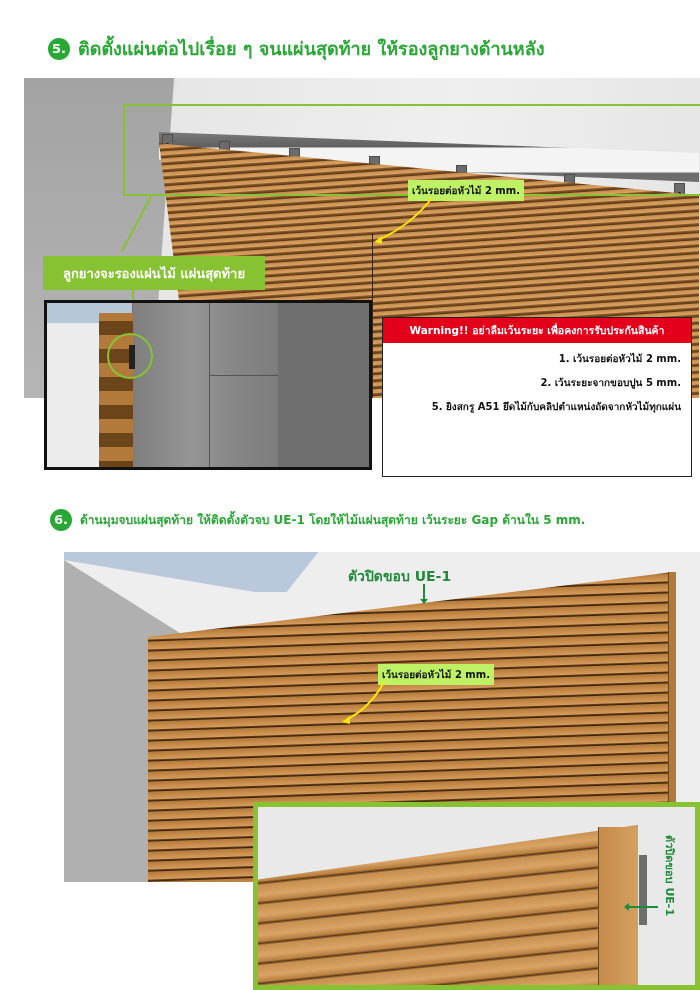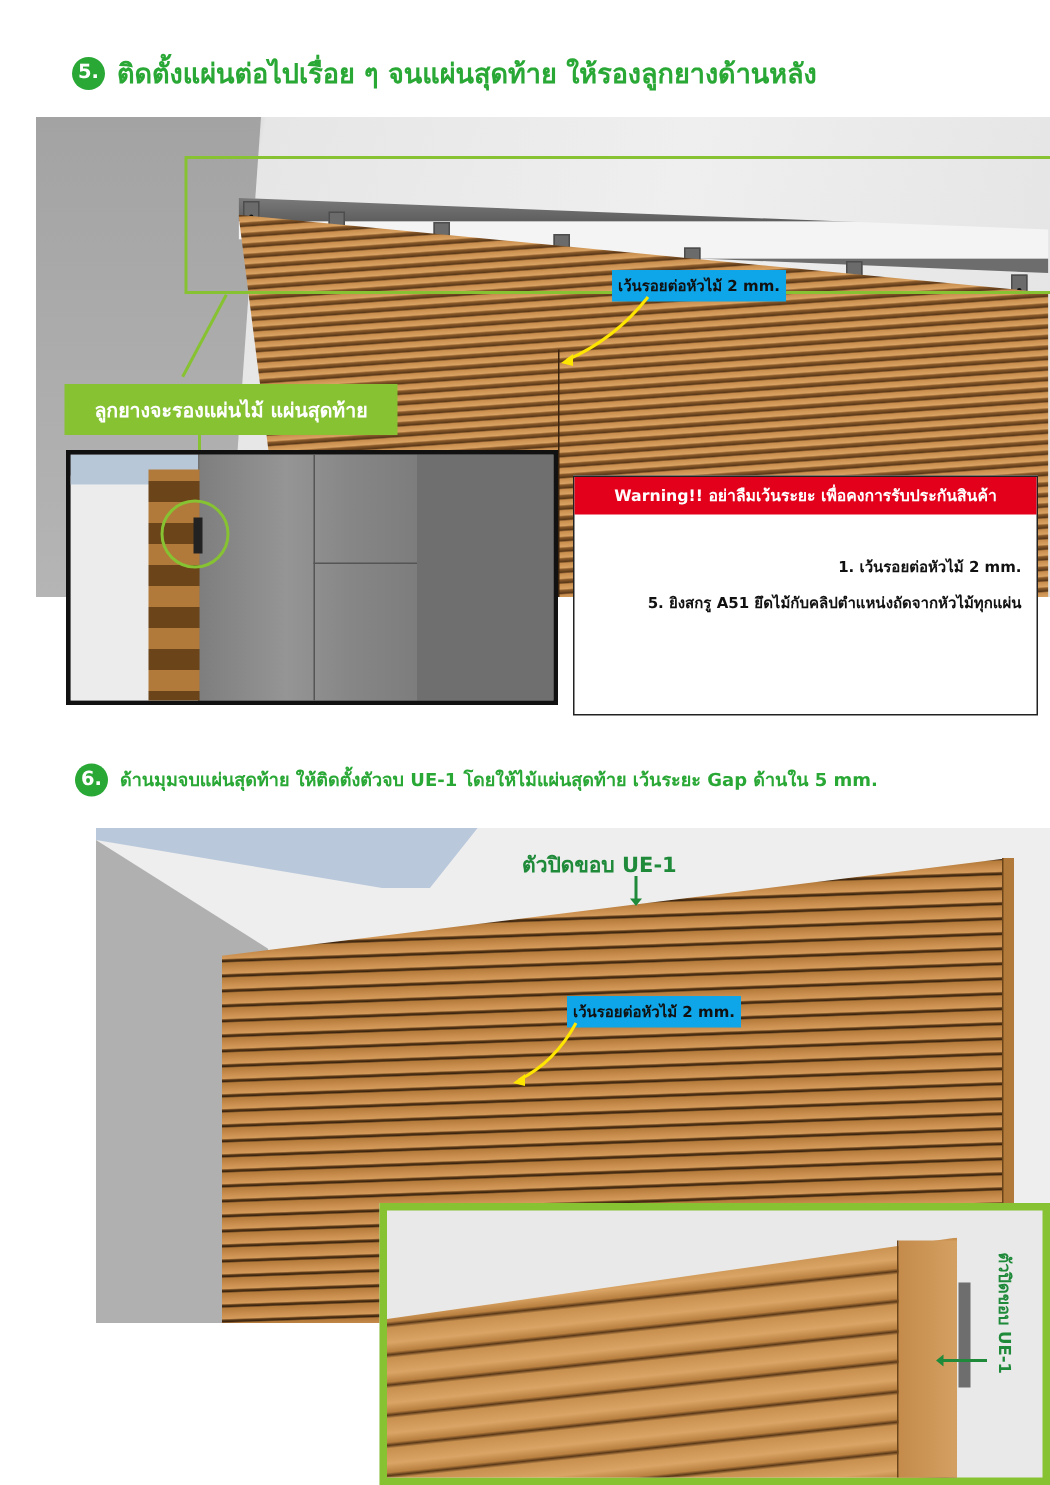--- a/index.html
+++ b/index.html
@@ -20,41 +20,41 @@
     clip-path: polygon(0 2%, 100% 22%, 100% 100%, 6% 100%); }
   .s1-rail { position: absolute; left: 135px; top: 54px; width: 540px; height: 50px;
     clip-path: polygon(0 0, 100% 42%, 100% 100%, 0 55%); background: linear-gradient(180deg,#7a7a7a,#5f5f5f 30%, #f4f4f4 32%, #f4f4f4 80%, #6d6d6d 82%); }
   .s1-post { position: absolute; width: 11px; height: 30px; background: #6b6b6b; border: 1px solid #4d4d4d; }
   .s1-post::after { content: ""; position: absolute; left: 3px; top: 8px; width: 3px; height: 3px; border-radius: 50%; background: #111; }
   .s1-joint { position: absolute; left: 348px; top: 155px; width: 1px; height: 170px; background: #3a2410; }
 
   .green-frame { position: absolute; border: 2px solid #86c232; }
   #frame1 { left: 123px; top: 104px; width: 600px; height: 92px; }
 
-  .callout-yellow { position: absolute; background: #0ea5e9; color: #111; font-size: 10px; font-weight: bold; padding: 3px 4px; white-space: nowrap; }
+  .callout-yellow { position: absolute; background: #bef264; color: #111; font-size: 10px; font-weight: bold; padding: 3px 4px; white-space: nowrap; }
   #callout-joint1 { left: 408px; top: 180px; }
   #callout-joint2 { left: 378px; top: 664px; }
 
   .green-label { position: absolute; left: 43px; top: 256px; width: 222px; height: 34px; background: #86c232; color: #fff; font-size: 13px; font-weight: bold; display: flex; align-items: center; justify-content: center; }
 
   .detail { position: absolute; left: 44px; top: 300px; width: 328px; height: 170px; border: 3px solid #111; overflow: hidden; background: #707070; }
   .detail .sky { position: absolute; left: 0; top: 0; width: 85px; height: 20px; background: #b8c7d8; }
   .detail .white-wall { position: absolute; left: 0; top: 14px; width: 85px; height: 160px; background: #ececec; }
   .detail .steel { position: absolute; left: 86px; top: 0; width: 145px; height: 170px; background: linear-gradient(90deg,#7e7e7e,#959595 40%,#868686 70%,#7d7d7d); }
   .detail .steel-line-v { position: absolute; left: 162px; top: 0; width: 1px; height: 170px; background: #555; }
   .detail .steel-line-h { position: absolute; left: 162px; top: 72px; width: 70px; height: 1px; background: #555; }
   .detail .wall-r { position: absolute; left: 231px; top: 0; width: 100px; height: 170px; background: #6f6f6f; }
   .detail .slats { position: absolute; left: 52px; top: 10px; width: 34px; height: 160px;
     background: repeating-linear-gradient(180deg, #b27a3a 0, #b27a3a 8px, #6b4419 8px, #6b4419 22px, #b27a3a 22px, #b27a3a 28px); }
   .detail .circle { position: absolute; left: 60px; top: 30px; width: 46px; height: 46px; border-radius: 50%; border: 2px solid #86c232; }
   .detail .pad { position: absolute; left: 82px; top: 42px; width: 6px; height: 24px; background: #222; }
 
   .warn { position: absolute; left: 382px; top: 317px; width: 310px; height: 160px; background: #fff; border: 1.5px solid #222; text-align: right; }
   .warn-head { background: #e2001a; color: #fff; font-size: 10.5px; font-weight: bold; height: 25px; display: flex; align-items: center; justify-content: center; }
-  .warn ul { list-style: none; padding: 24px 10px; }
+  .warn ul { list-style: none; padding: 4px 10px; }
   .warn li { font-size: 10px; color: #111; font-weight: bold; line-height: 24px; white-space: nowrap; }
 
   
   .scene2 { position: absolute; left: 64px; top: 552px; width: 636px; height: 330px; overflow: hidden; background: #eeeeee; }
   .s2-sky { position: absolute; left: 0; top: 0; width: 636px; height: 40px; background: #b9c8db; clip-path: polygon(0 0, 100% 0, 100% 0, 40% 0, 40% 0, 35% 100%, 30% 100%, 0 20%); }
   .s2-left { position: absolute; left: 0; top: 8px; width: 115px; height: 330px; background: #b0b0b0; clip-path: polygon(0 0, 100% 22%, 100% 100%, 0 100%); }
   .s2-panel { position: absolute; left: 84px; top: 20px; width: 525px; height: 310px;
     background: repeating-linear-gradient(178deg, #b57b3b 0px, #c98e4e 4px, #d49a5a 7px, #5c3a17 8px, #3a2410 9px, #b57b3b 10px);
     clip-path: polygon(0 21%, 100% 0, 100% 100%, 0 100%); }
   .s2-trim { position: absolute; left: 604px; top: 20px; width: 8px; height: 310px; background: #b27a3a; border-left: 1px solid #6b4419; }
@@ -119,20 +119,21 @@
   <div class="wall-r"></div>
   <div class="slats"></div>
   <div class="pad"></div>
   <div class="circle"></div>
 </div>
 
 <div class="warn">
   <div class="warn-head">Warning!! อย่าลืมเว้นระยะ เพื่อคงการรับประกันสินค้า</div>
   <ul>
     <li>1. เว้นรอยต่อหัวไม้ 2 mm.</li>
+    <li>2. เว้นระยะจากขอบปูน 5 mm.</li>
     <li>5. ยิงสกรู A51 ยึดไม้กับคลิปตำแหน่งถัดจากหัวไม้ทุกแผ่น</li>
   </ul>
 </div>
 
 <div id="step6" class="step-title">
   <span class="step-num">6.</span>
   <div class="lines">
     <span>ด้านมุมจบแผ่นสุดท้าย ให้ติดตั้งตัวจบ UE-1 โดยให้ไม้แผ่นสุดท้าย เว้นระยะ Gap ด้านใน 5 mm.</span>
   </div>
 </div>

